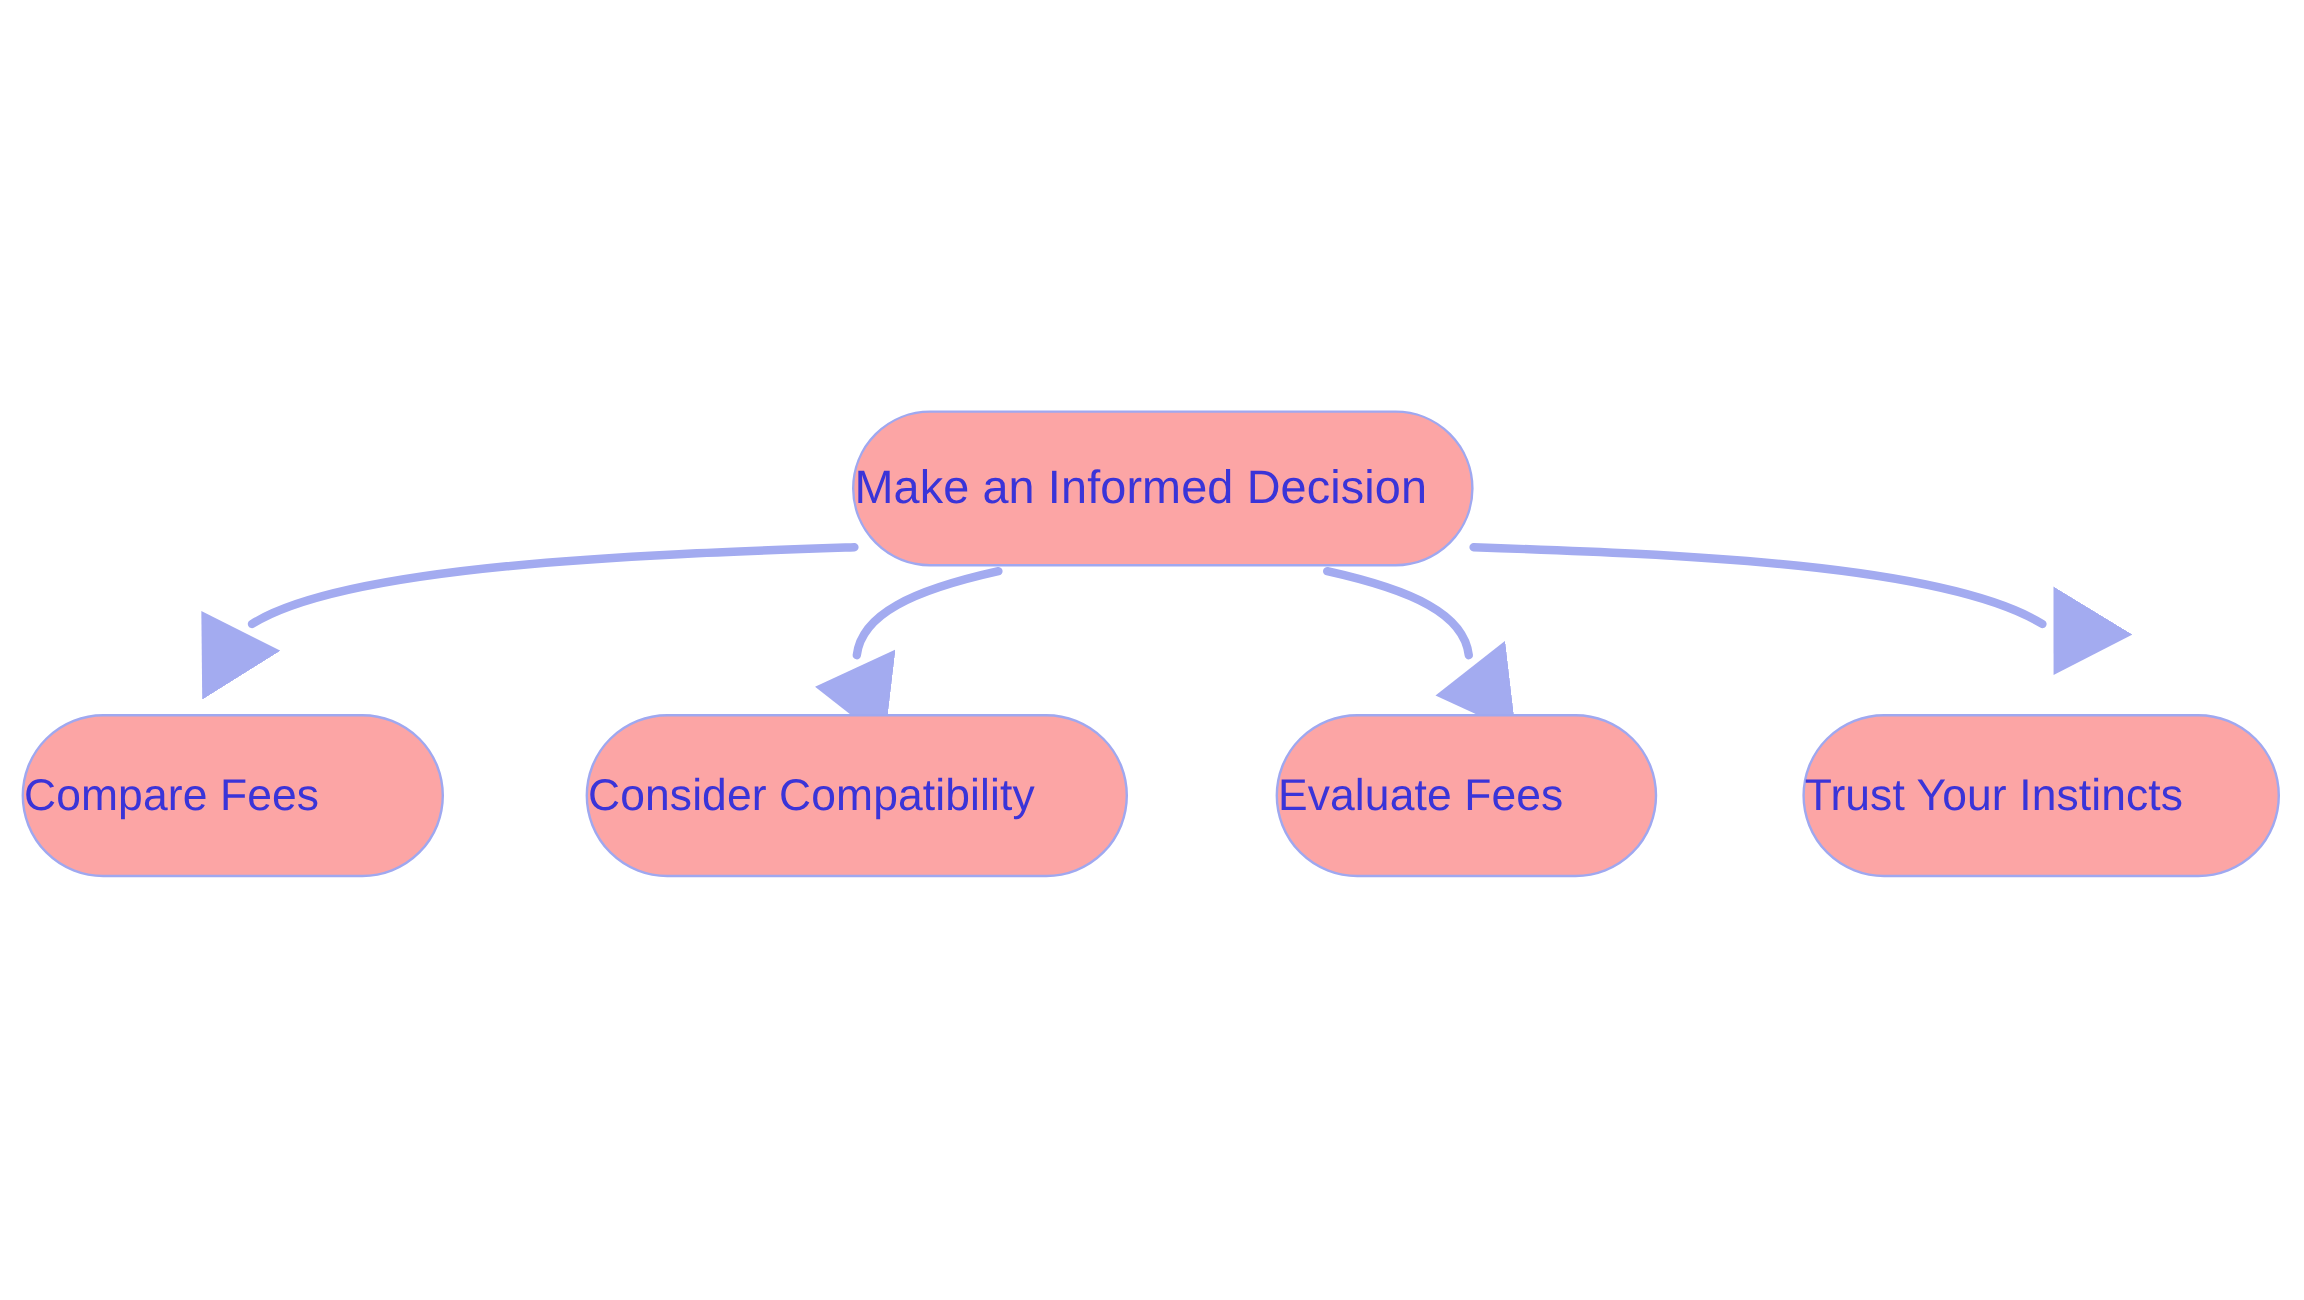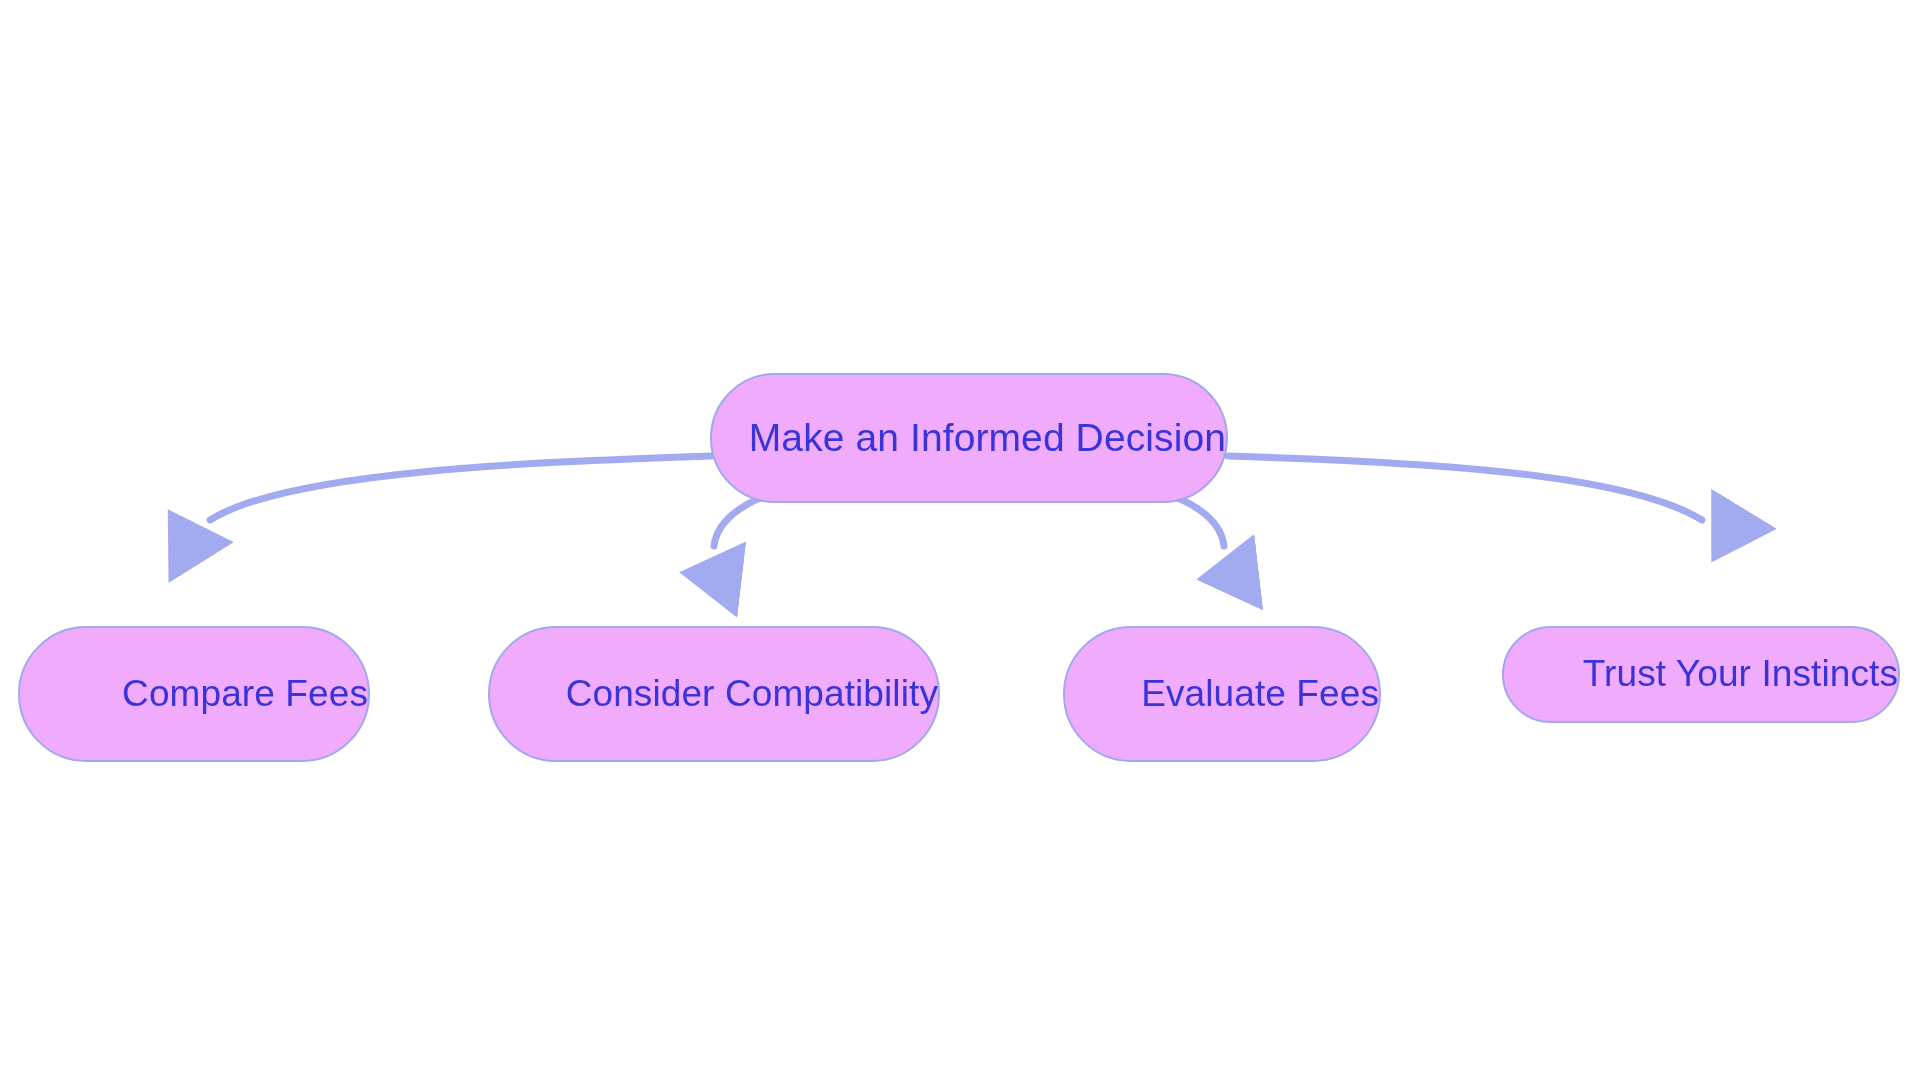--- a/index.html
+++ b/index.html
@@ -22,43 +22,42 @@
     top: 0;
     width: 1920px;
     height: 1083px;
     pointer-events: none;
   }
   .node {
     position: absolute;
     box-sizing: border-box;
     display: flex;
     align-items: center;
-    justify-content: flex-end;
-    background: #f0abfc;
+    justify-content: flex-start;
+    background: #fca5a5;
     border: 2px solid #9fa8f0;
     border-radius: 999px;
     text-align: center;
-    margin-top: 31px;
   }
   .node-label {
     color: #3a34d8;
     font-family: "Liberation Sans", sans-serif;
     font-weight: 400;
     letter-spacing: 0.1px;
     white-space: nowrap;
     line-height: 1.1;
   }
   .node-root .node-label { font-size: 39px; }
   .node-child .node-label { font-size: 37px; }
 
   .node-root   { left: 710px;  top: 342px; width: 518px; height: 130px; }
   .node-c0     { left: 18px;   top: 595px; width: 352px; height: 136px; }
   .node-c1     { left: 488px;  top: 595px; width: 452px; height: 136px; }
   .node-c2     { left: 1063px; top: 595px; width: 318px; height: 136px; }
-  .node-c3     { left: 1502px; top: 595px; width: 398px; height: 97px; }
+  .node-c3     { left: 1502px; top: 595px; width: 398px; height: 136px; }
 </style>
 </head>
 <body>
 
 <div id="canvas">
 
   <svg id="edge-layer" viewBox="0 0 1920 1083">
     <defs>
       <marker id="arrowhead" markerWidth="11" markerHeight="9" refX="1.2" refY="4.5" orient="auto" markerUnits="strokeWidth">
         <path d="M0,0 L11,0 L5.5,9 Z" fill="#a3abf0"></path>

